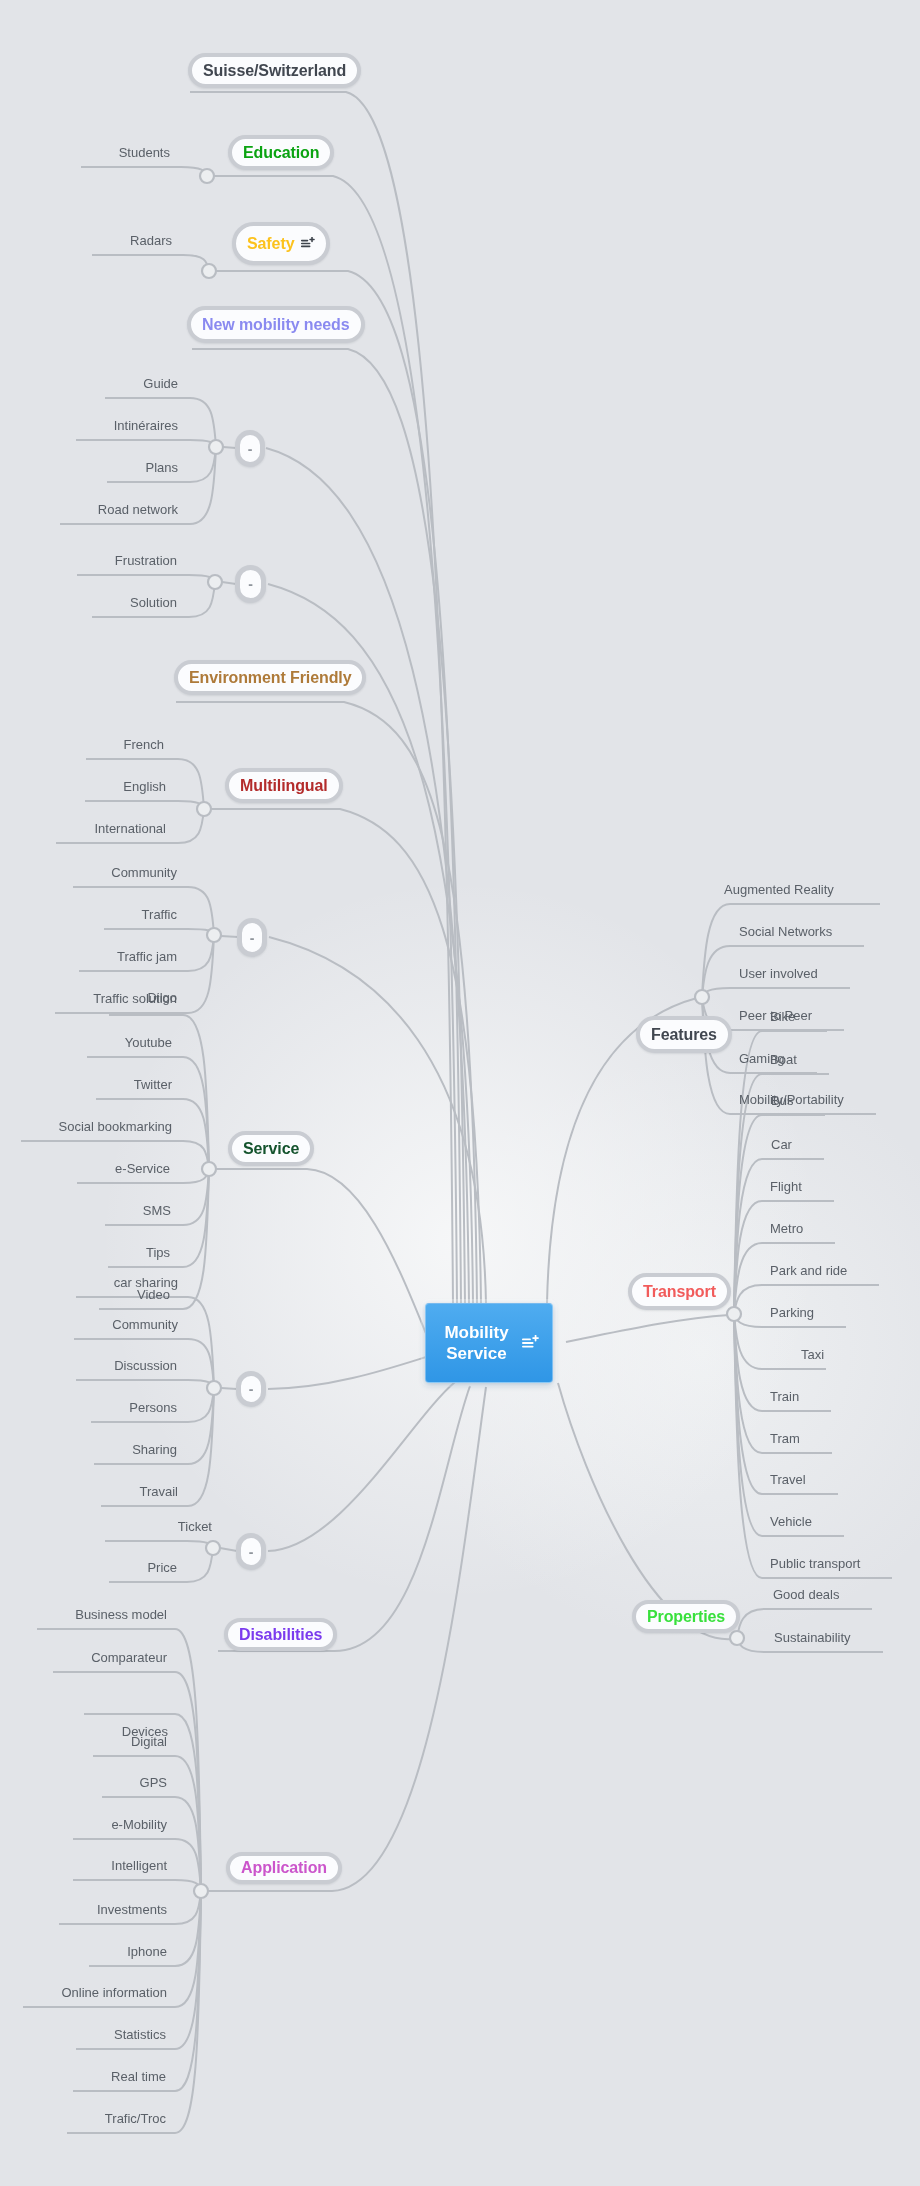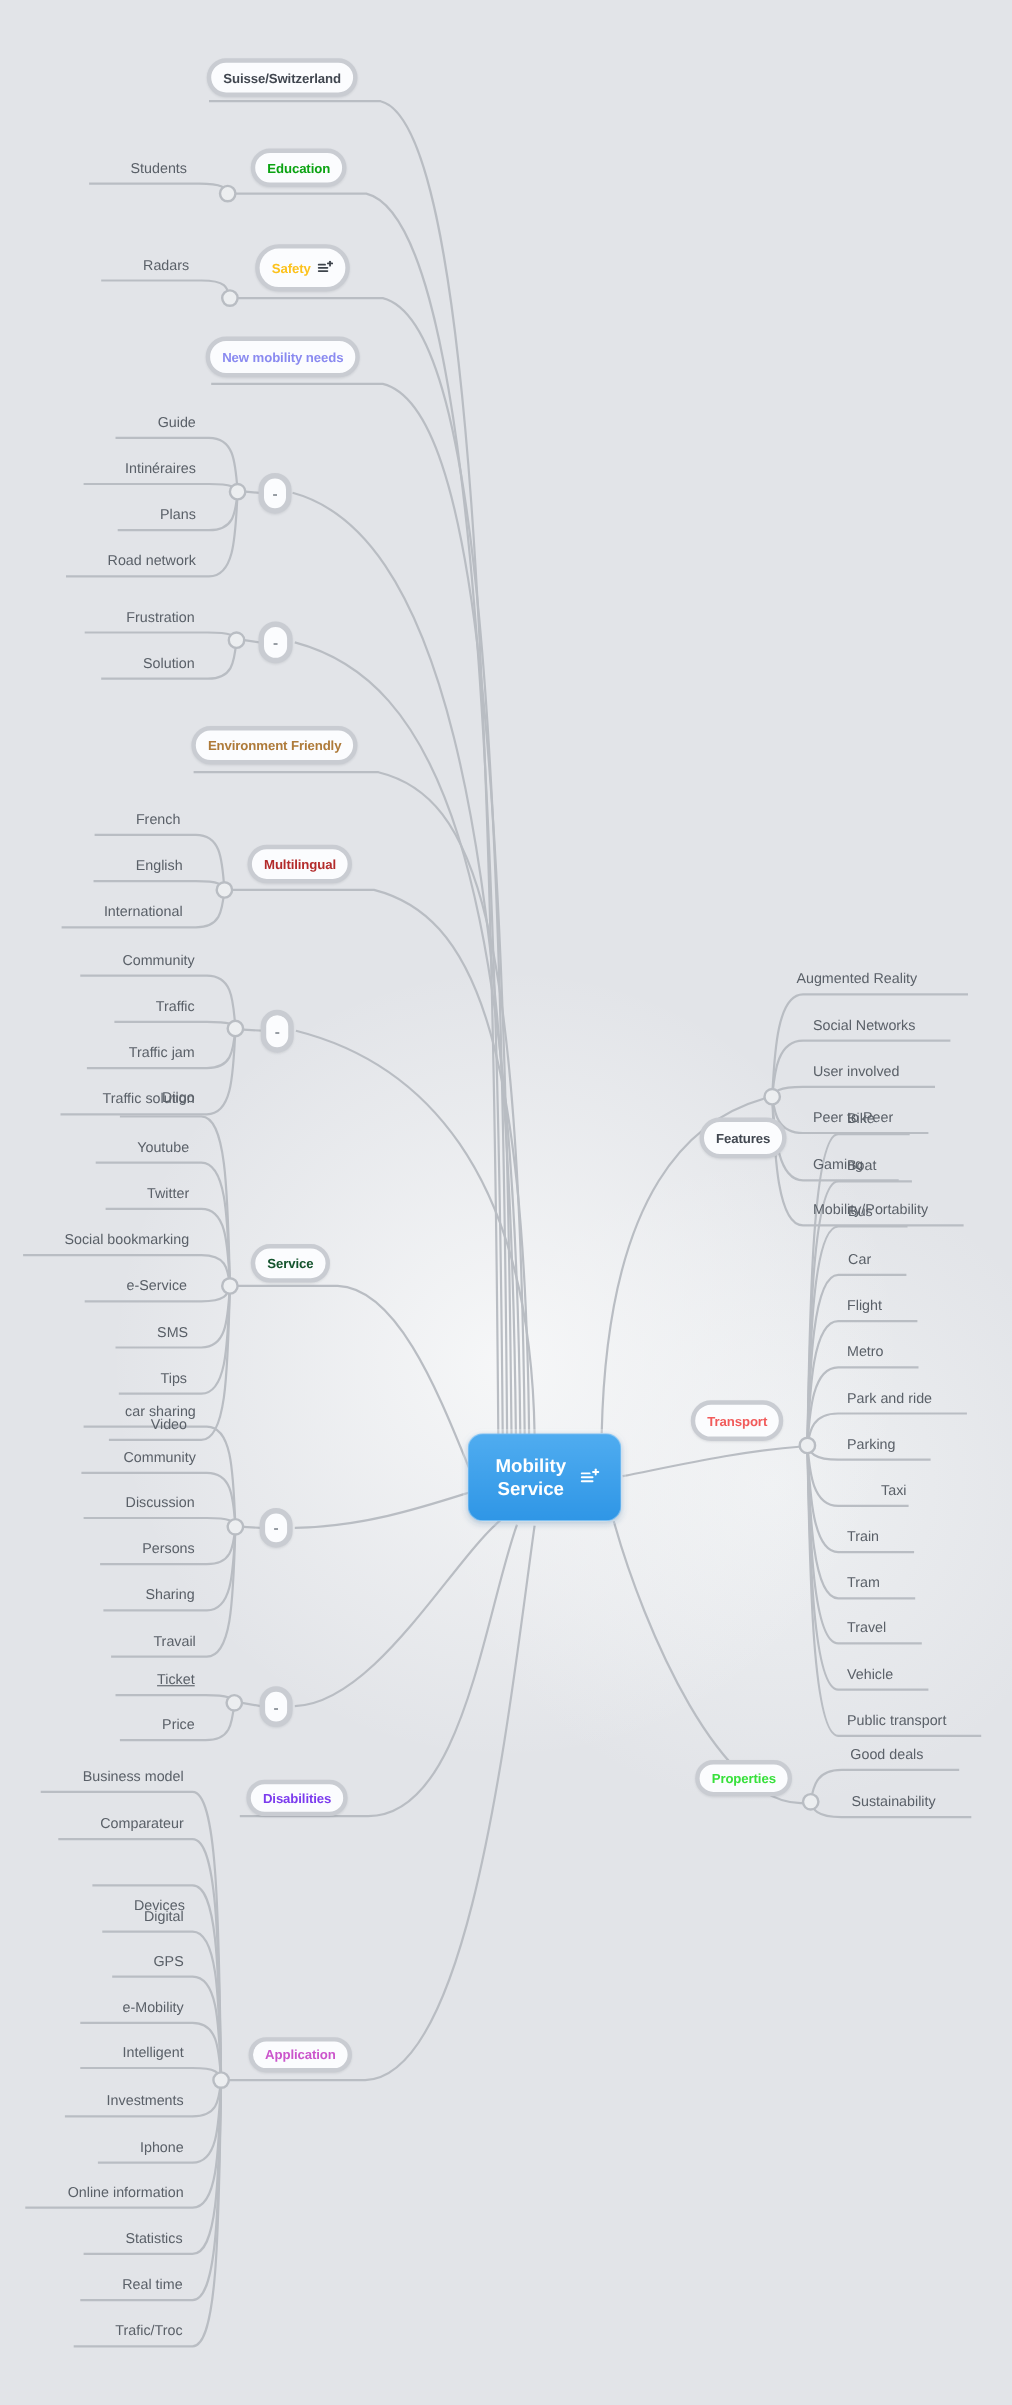--- a/index.html
+++ b/index.html
@@ -20,29 +20,29 @@
   .leaf{
     position:absolute;z-index:1;
     font-size:13px;line-height:20px;color:#5a6068;
     white-space:nowrap;
   }
   .pill{
     position:absolute;z-index:2;box-sizing:border-box;
     height:35px;padding:0 11px;border-radius:22px;
     background:#fbfcfe;border:4px solid #c9ccd2;
     display:flex;align-items:center;justify-content:center;gap:6px;
-    font-size:12px;font-weight:bold;letter-spacing:-0.1px;
+    font-size:16px;font-weight:bold;letter-spacing:-0.1px;
     box-shadow:0 1px 2px rgba(40,50,60,.10);
     white-space:nowrap;
   }
   .pill.dash{padding:0;border-width:5px;border-radius:16px;font-size:14px;}
   .note-icon{display:inline-flex;align-items:center;}
   .central{
     position:absolute;z-index:2;box-sizing:border-box;
-    left:425px;top:1303px;width:140px;height:80px;border-radius:14px;
+    left:425px;top:1303px;width:128px;height:80px;border-radius:4px;
     background:linear-gradient(180deg,#4facf0 0%,#2f96e6 100%);
     border:1px solid rgba(255,255,255,.35);
     box-shadow:0 2px 6px rgba(40,90,140,.30), 0 0 0 4px rgba(255,255,255,.28);
     display:flex;align-items:center;justify-content:center;gap:7px;
     color:#ffffff;
   }
   .central-label{
     width:74px;text-align:center;font-size:17px;font-weight:bold;line-height:1.25;
   }
 </style>
@@ -249,21 +249,21 @@
     <div class="leaf" style="top: 1159px; right: 750px;">e-Service</div>
     <div class="leaf" style="top: 1201px; right: 749px;">SMS</div>
     <div class="leaf" style="top: 1243px; right: 750px;">Tips</div>
     <div class="leaf" style="top: 1285px; right: 750px;">Video</div>
     <div class="leaf" style="top: 1273px; right: 742px;">car sharing</div>
     <div class="leaf" style="top: 1315px; right: 742px;">Community</div>
     <div class="leaf" style="top: 1356px; right: 743px;">Discussion</div>
     <div class="leaf" style="top: 1398px; right: 743px;">Persons</div>
     <div class="leaf" style="top: 1440px; right: 743px;">Sharing</div>
     <div class="leaf" style="top: 1482px; right: 742px;">Travail</div>
-    <div class="leaf" style="top: 1517px; right: 743px; text-decoration: underline;">Ticket</div>
+    <div class="leaf" style="top: 1517px; right: 708px;">Ticket</div>
     <div class="leaf" style="top: 1558px; right: 743px;">Price</div>
     <div class="leaf" style="top: 1605px; right: 753px;">Business model</div>
     <div class="leaf" style="top: 1648px; right: 753px;">Comparateur</div>
     <div class="leaf" style="top: 1690px; right: 752px; margin-top: 32px;">Devices</div>
     <div class="leaf" style="top: 1732px; right: 753px;">Digital</div>
     <div class="leaf" style="top: 1773px; right: 753px;">GPS</div>
     <div class="leaf" style="top: 1815px; right: 753px;">e-Mobility</div>
     <div class="leaf" style="top: 1856px; right: 753px;">Intelligent</div>
     <div class="leaf" style="top: 1900px; right: 753px;">Investments</div>
     <div class="leaf" style="top: 1942px; right: 753px;">Iphone</div>

